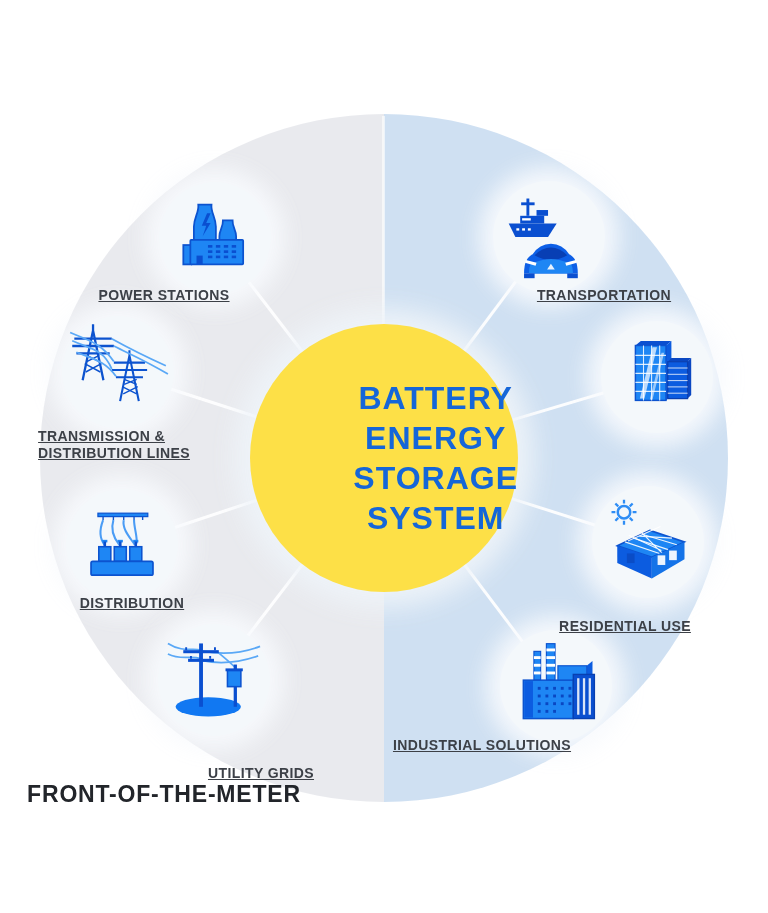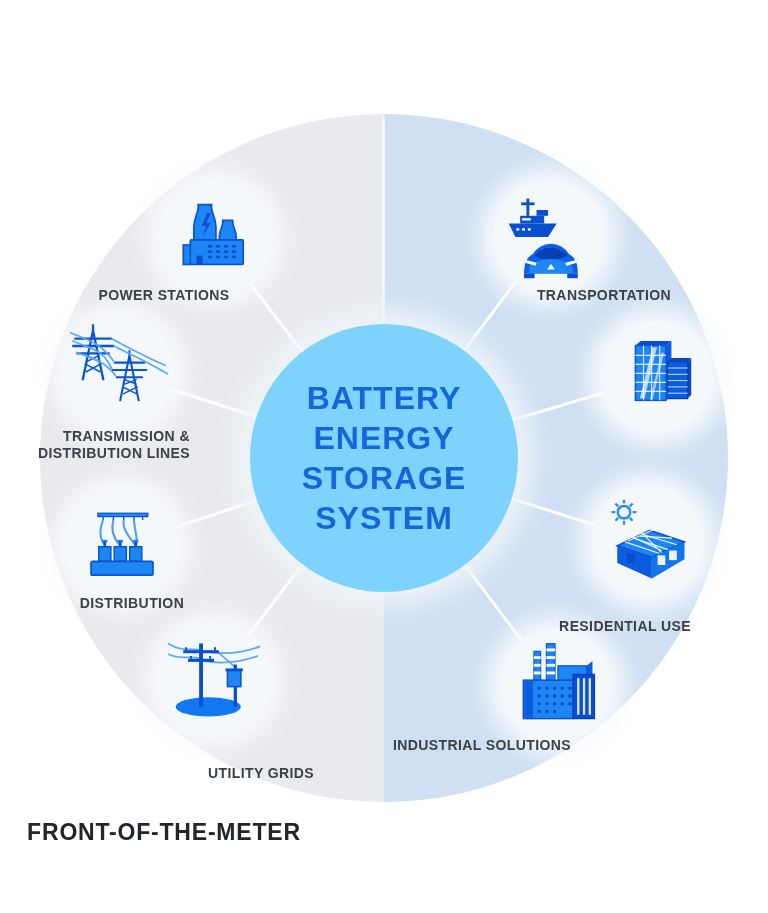--- a/index.html
+++ b/index.html
@@ -16,35 +16,35 @@
     background:rgba(255,255,255,.6);
   }
   .connectors{position:absolute;left:0;top:0;}
   .connectors line{stroke:#ffffff;stroke-width:3;opacity:.95;}
   .blob{
     position:absolute;width:112px;height:112px;border-radius:50%;
     background:#f4f8fb;box-shadow:0 0 22px 14px rgba(247,250,253,.92);
   }
   .center-circle{
     position:absolute;left:250px;top:324px;width:268px;height:268px;border-radius:50%;
-    background:#7dd3fc;box-shadow:0 0 26px 16px rgba(238,243,249,.95);
-    display:flex;align-items:center;justify-content:center;
+    background:#fde047;box-shadow:0 0 26px 16px rgba(238,243,249,.95);
+    display:flex;align-items:center;justify-content:flex-end;
   }
   .center-title{
     font-size:32px;line-height:40px;font-weight:bold;color:#1566d8;
     letter-spacing:1px;text-align:center;white-space:pre-line;
   }
   .node-label{
     position:absolute;transform:translateX(-50%);
     font-size:14px;line-height:17px;font-weight:bold;color:#3c4047;
-    letter-spacing:.4px;text-align:right;white-space:pre-line;
+    letter-spacing:.4px;text-align:left;white-space:pre-line;text-decoration:underline;
   }
   .footer-label{
     position:absolute;transform:translateX(-50%);
-    font-size:23px;font-weight:bold;color:#22252a;letter-spacing:.8px;white-space:nowrap;margin-top:38px;
+    font-size:23px;font-weight:bold;color:#22252a;letter-spacing:.8px;white-space:nowrap;
   }
   .icon{position:absolute;display:block;}
   .icon svg{display:block;width:100%;height:100%;}
 
   
   .blob-power{left:159px;top:182px;}       .blob-transmission{left:62px;top:316px;}
   .blob-substations{left:66px;top:489px;}  .blob-utility{left:158px;top:624px;}
   .blob-transportation{left:493px;top:181px;} .blob-commercial{left:601px;top:321px;}
   .blob-residential{left:592px;top:486px;} .blob-industrial{left:500px;top:630px;}
 

